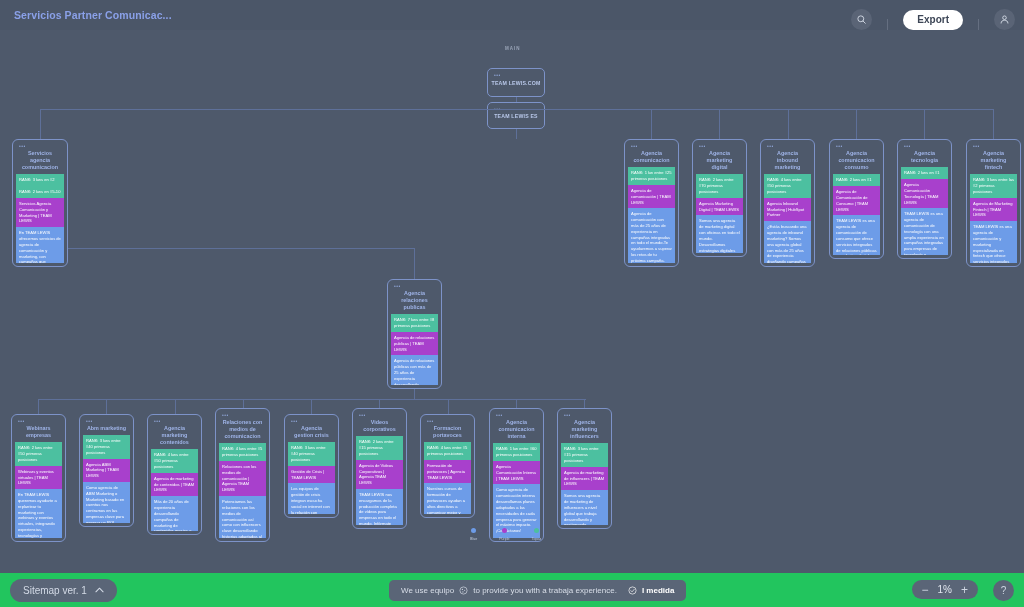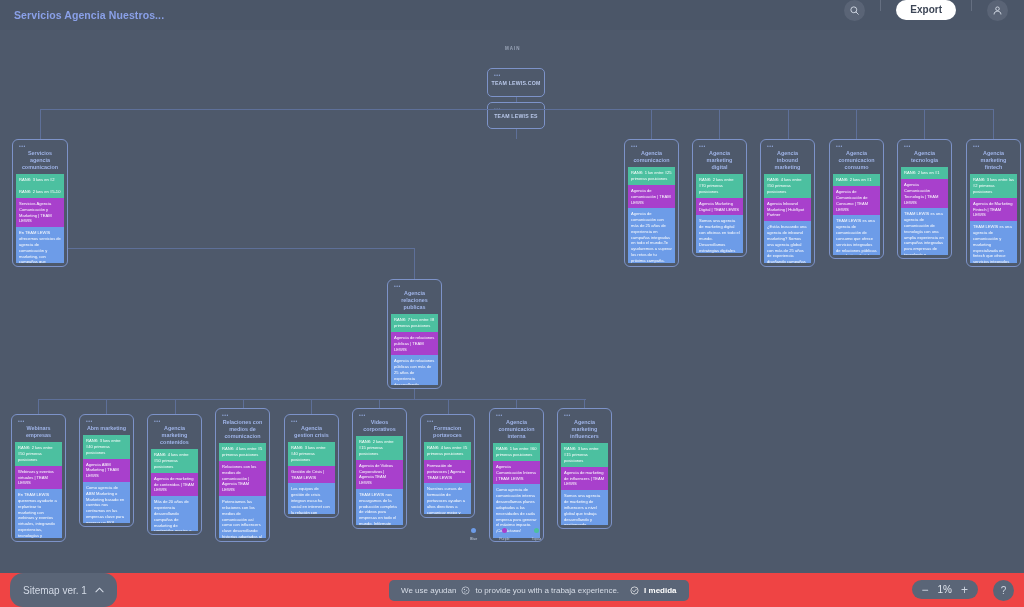--- a/index.html
+++ b/index.html
@@ -14,21 +14,21 @@
   
   .topbar {
     position: absolute; top: 0; left: 0; width: 1024px; height: 30px;
     background: #4b5668; display: flex; align-items: center;
     z-index: 40;
   }
   .doc-title {
     margin-left: 14px; font-size: 10.5px; font-weight: bold;
     color: #8aa0e8; letter-spacing: .1px; white-space: nowrap;
   }
-  .top-right { position: absolute; right: 16px; top: 0; height: 30px; display: flex; align-items: flex-start; gap: 15px; }
+  .top-right { position: absolute; right: 9px; top: 0; height: 30px; display: flex; align-items: flex-end; gap: 15px; }
   .circ-btn {
     width: 21px; height: 21px; border-radius: 50%;
     background: #5a6476; display: flex; align-items: center; justify-content: center;
     cursor: pointer;
   }
   .vsep { width: 1px; height: 11px; background: #656f81; }
   .export-btn {
     background: #ffffff; color: #3d4656; font-size: 10px; font-weight: bold;
     border-radius: 11px; padding: 4px 14px; cursor: pointer; line-height: 1.2;
   }
@@ -73,21 +73,21 @@
 
   
   .legend { position: absolute; left: 470px; top: 498px; display: flex; gap: 22px; }
   .lg-item { display: flex; flex-direction: column; align-items: center; gap: 4px; }
   .lg-dot { width: 5px; height: 5px; border-radius: 50%; }
   .lg-txt { font-size: 3.6px; color: #c2cbdc; }
 
   
   .bottombar {
     position: absolute; bottom: 0; left: 0; width: 1024px; height: 34px;
-    background: #ef4444; display: flex; z-index: 40;
+    background: #22c55e; display: flex; align-items: center; z-index: 40;
   }
   .sitemap-pill {
     margin-left: 10px; background: #5a6577; color: #d3dae6;
     font-size: 10px; border-radius: 13px; padding: 6px 13px;
     display: flex; align-items: center; gap: 8px; cursor: pointer;
   }
   .cookie-bar {
     position: absolute; left: 389px; top: 7px;
     background: #5a6577; border-radius: 5px; padding: 6px 12px;
     display: flex; align-items: center; gap: 5px; font-size: 8px; color: #d8dee8;
@@ -100,21 +100,21 @@
   .help-btn { position: absolute; right: 10px; top: 7px; width: 21px; height: 21px;
     border-radius: 50%; background: #5a6577; color: #cfd6e2; font-size: 10px;
     display: flex; align-items: center; justify-content: center; cursor: pointer; }
 </style>
 </head>
 <body>
 
 <div id="app">
 
   <div class="topbar">
-    <div class="doc-title">Servicios Agencia Nuestros...</div>
+    <div class="doc-title">Servicios Partner Comunicac...</div>
     <div class="top-right">
       <div class="circ-btn">
         <svg class="ico" width="11" height="11" viewBox="0 0 16 16">
           <circle cx="7" cy="7" r="4.3" fill="none" stroke="#d6dde8" stroke-width="1.3"></circle>
           <line x1="10.2" y1="10.2" x2="13.5" y2="13.5" stroke="#d6dde8" stroke-width="1.3" stroke-linecap="round"></line>
         </svg>
       </div>
       <div class="vsep"></div>
       <div class="export-btn">Export</div>
       <div class="vsep"></div>
@@ -325,21 +325,21 @@
   <div class="bottombar">
 
     <div class="sitemap-pill">
       <span>Sitemap ver. 1</span>
       <svg width="9" height="6" viewBox="0 0 10 6">
         <path d="M1 5 L5 1 L9 5" fill="none" stroke="#d3dae6" stroke-width="1.2" stroke-linecap="round" stroke-linejoin="round"></path>
       </svg>
     </div>
 
     <div class="cookie-bar">
-      <span>We use ayudan</span>
+      <span>We use equipo</span>
       <svg width="9" height="9" viewBox="0 0 16 16">
         <circle cx="8" cy="8" r="6.4" fill="none" stroke="#d8dee8" stroke-width="1.2"></circle>
         <circle cx="6" cy="6" r="1" fill="#d8dee8"></circle>
         <circle cx="10" cy="7.5" r="1" fill="#d8dee8"></circle>
         <circle cx="7" cy="10.5" r="1" fill="#d8dee8"></circle>
       </svg>
       <span>to provide you with a trabaja experience.</span>
       <svg width="9" height="9" viewBox="0 0 16 16" style="margin-left:6px">
         <circle cx="8" cy="8" r="6.4" fill="none" stroke="#ffffff" stroke-width="1.2"></circle>
         <path d="M5 8.2 L7.2 10.4 L11 6" fill="none" stroke="#ffffff" stroke-width="1.2" stroke-linecap="round" stroke-linejoin="round"></path>

